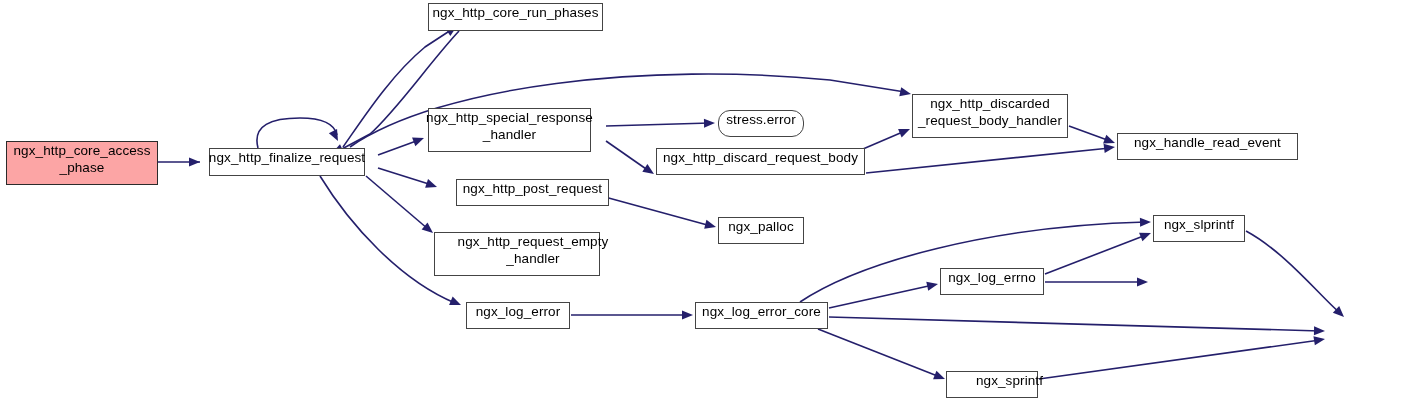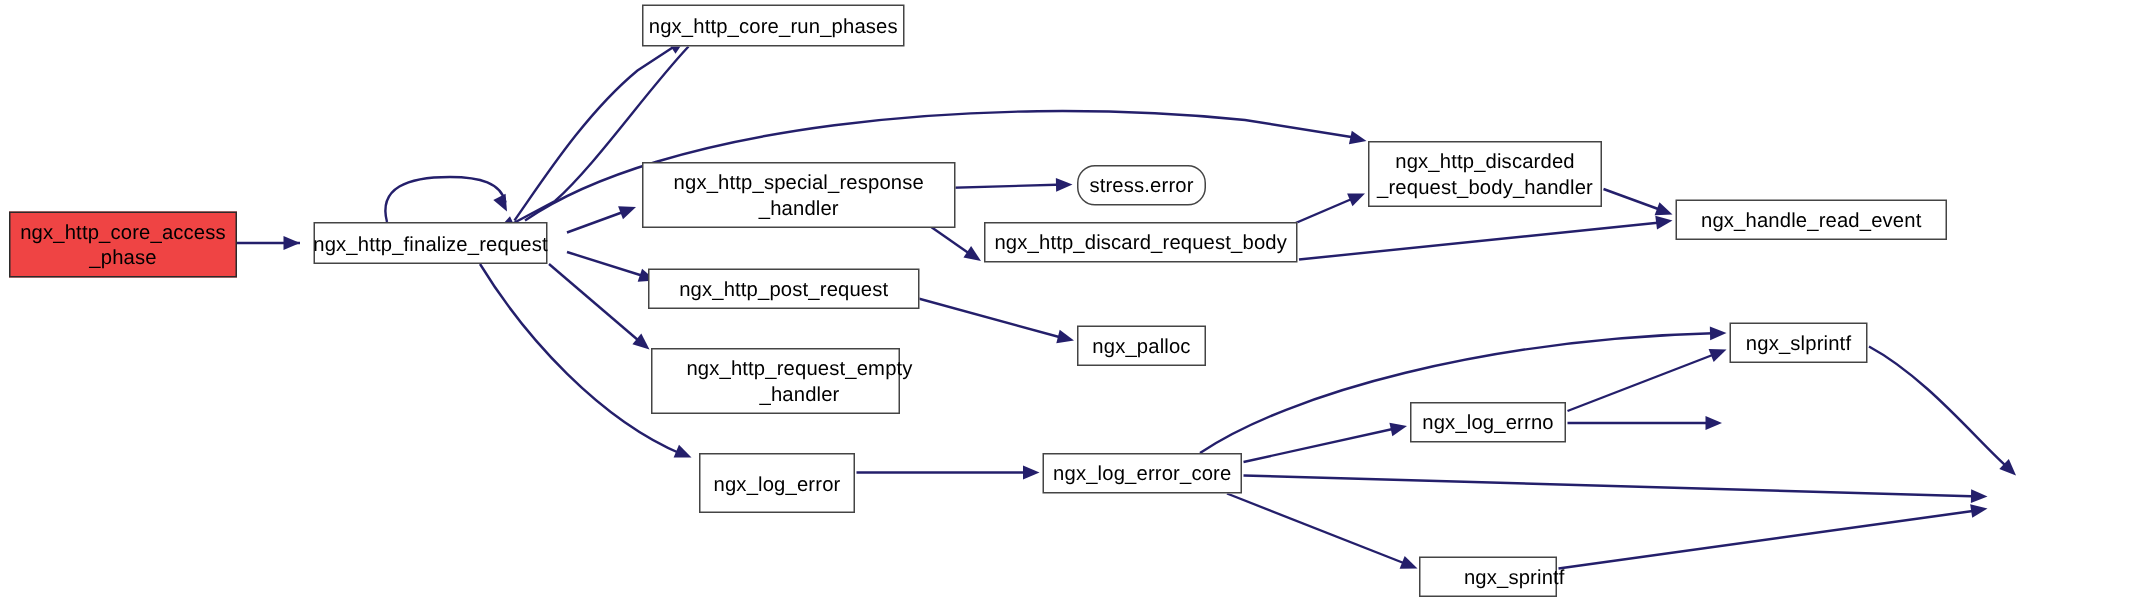--- a/index.html
+++ b/index.html
@@ -15,35 +15,35 @@
   #edges{
     position:absolute;
     left:0; top:0;
     width:1427px; height:407px;
     pointer-events:none;
   }
   .node{
     position:absolute;
     box-sizing:border-box;
     display:flex;
-    align-items:center;
+    align-items:flex-start;
     justify-content:center;
     text-align:center;
     background:#ffffff;
     border:1px solid #444444;
     color:#000000;
     font-size:13.5px;
     line-height:17px;
     letter-spacing:0.1px;
     white-space:pre-line;
     cursor:pointer;
     z-index:3;
   }
   .node.highlight{
-    background:#ef4444;
+    background:#fca5a5;
     border:1px solid #2b2b2b;
   }
   .node .lbl{
     display:block;
     padding:0 5px;
     white-space:pre-line;
   }
 </style>
 </head>
 <body>
@@ -96,26 +96,26 @@
       <polygon points="1148,282 1137,286.6 1137,277.4" fill="#241f6b"></polygon>
       <path d="M 1246,231 C 1285,252 1320,296 1340,313" fill="none" stroke="#241f6b" stroke-width="1.6"></path>
       <polygon points="1344,317 1332.8626840908598,312.7432178420767 1339.2084744936217,306.0820659774054" fill="#241f6b"></polygon>
       <path d="M 1039,379 L 1320,340" fill="none" stroke="#241f6b" stroke-width="1.6"></path>
       <polygon points="1325,339 1314.8344626506052,345.23071828909485 1313.4251833158417,336.1392975114271" fill="#241f6b"></polygon>
     </svg>
 <div class="node highlight" style="left: 6px; top: 141px; width: 152px; height: 44px;"><span class="lbl">ngx_http_core_access
 _phase</span></div>
     <div class="node" style="left: 209px; top: 148px; width: 156px; height: 28px;"><span class="lbl">ngx_http_finalize_request</span></div>
     <div class="node" style="left: 428px; top: 3px; width: 175px; height: 28px;"><span class="lbl">ngx_http_core_run_phases</span></div>
-    <div class="node" style="left: 428px; top: 108px; width: 209px; height: 44px;"><span class="lbl">ngx_http_special_response
+    <div class="node" style="left: 428px; top: 108px; width: 163px; height: 44px;"><span class="lbl">ngx_http_special_response
 _handler</span></div>
-    <div class="node" style="left: 432px; top: 179px; width: 181px; height: 27px;"><span class="lbl">ngx_http_post_request</span></div>
+    <div class="node" style="left: 456px; top: 179px; width: 153px; height: 27px;"><span class="lbl">ngx_http_post_request</span></div>
     <div class="node" style="left: 434px; top: 232px; width: 166px; height: 44px; padding-left: 32px;"><span class="lbl">ngx_http_request_empty
 _handler</span></div>
-    <div class="node" style="left: 466px; top: 302px; width: 104px; height: 40px;"><span class="lbl">ngx_log_error</span></div>
+    <div class="node" style="left: 466px; top: 302px; width: 104px; height: 27px;"><span class="lbl">ngx_log_error</span></div>
     <div class="node" style="left: 718px; top: 110px; width: 86px; height: 27px; border-radius: 12px;"><span class="lbl">stress.error</span></div>
     <div class="node" style="left: 656px; top: 148px; width: 209px; height: 27px;"><span class="lbl">ngx_http_discard_request_body</span></div>
     <div class="node" style="left: 718px; top: 217px; width: 86px; height: 27px;"><span class="lbl">ngx_palloc</span></div>
     <div class="node" style="left: 912px; top: 94px; width: 156px; height: 44px;"><span class="lbl">ngx_http_discarded
 _request_body_handler</span></div>
     <div class="node" style="left: 1117px; top: 133px; width: 181px; height: 27px;"><span class="lbl">ngx_handle_read_event</span></div>
     <div class="node" style="left: 695px; top: 302px; width: 133px; height: 27px;"><span class="lbl">ngx_log_error_core</span></div>
     <div class="node" style="left: 940px; top: 268px; width: 104px; height: 27px;"><span class="lbl">ngx_log_errno</span></div>
     <div class="node" style="left: 946px; top: 371px; width: 92px; height: 27px; padding-left: 35px;"><span class="lbl">ngx_sprintf</span></div>
     <div class="node" style="left: 1153px; top: 215px; width: 92px; height: 27px;"><span class="lbl">ngx_slprintf</span></div>

